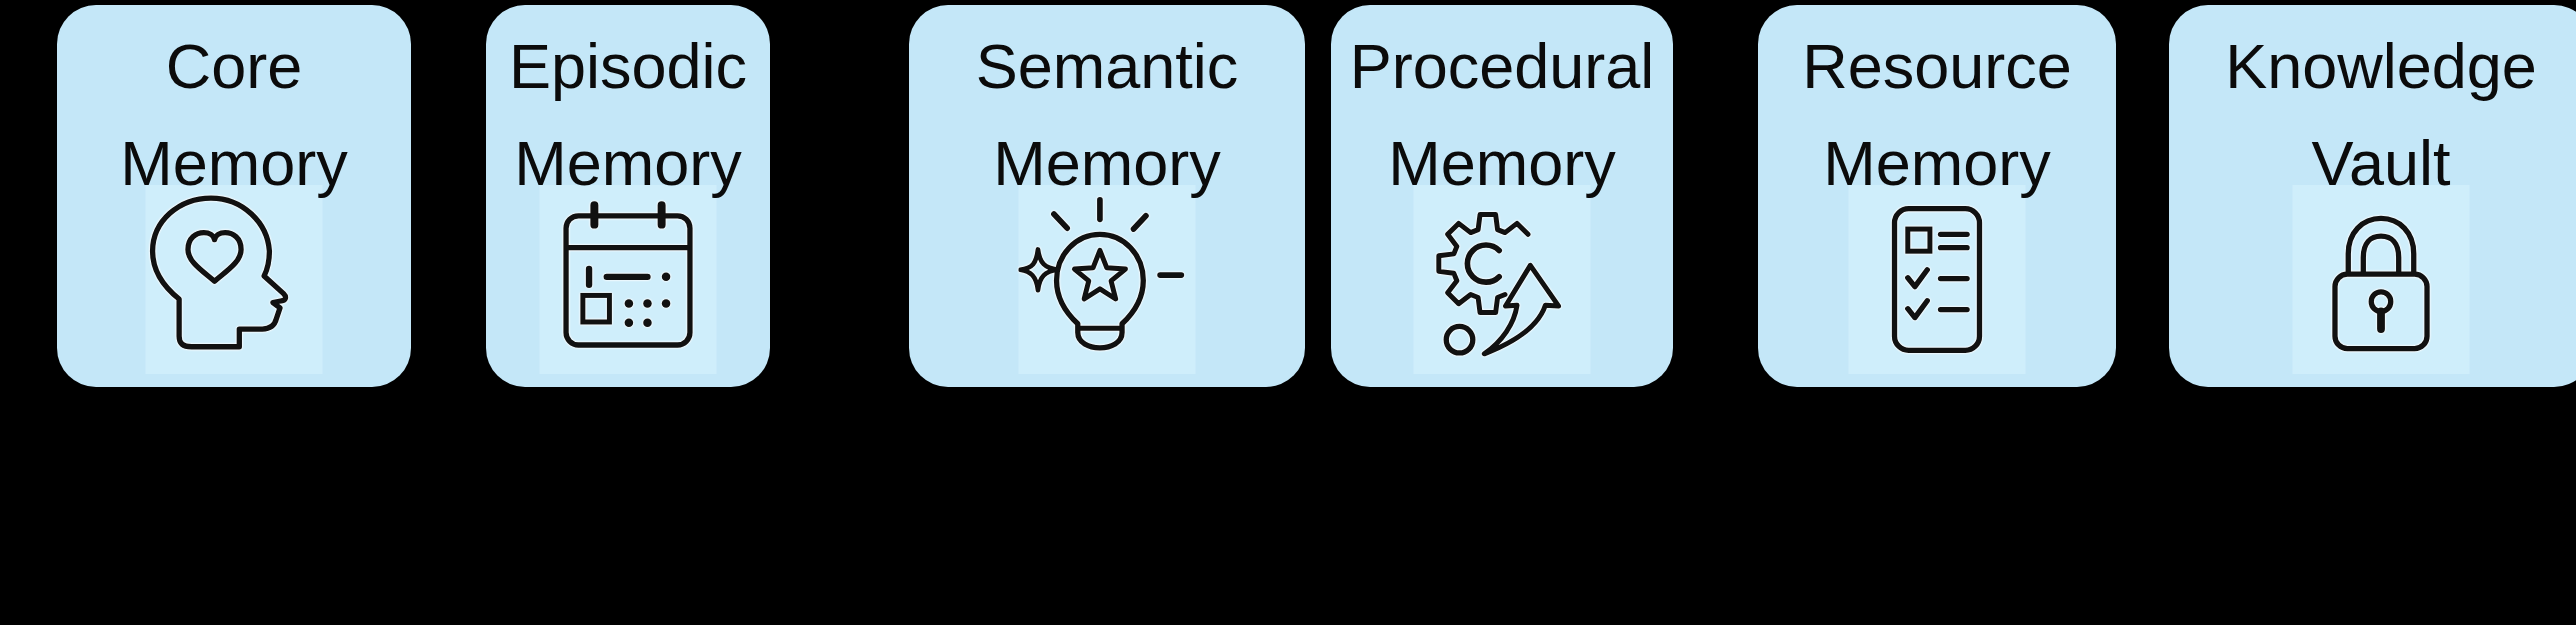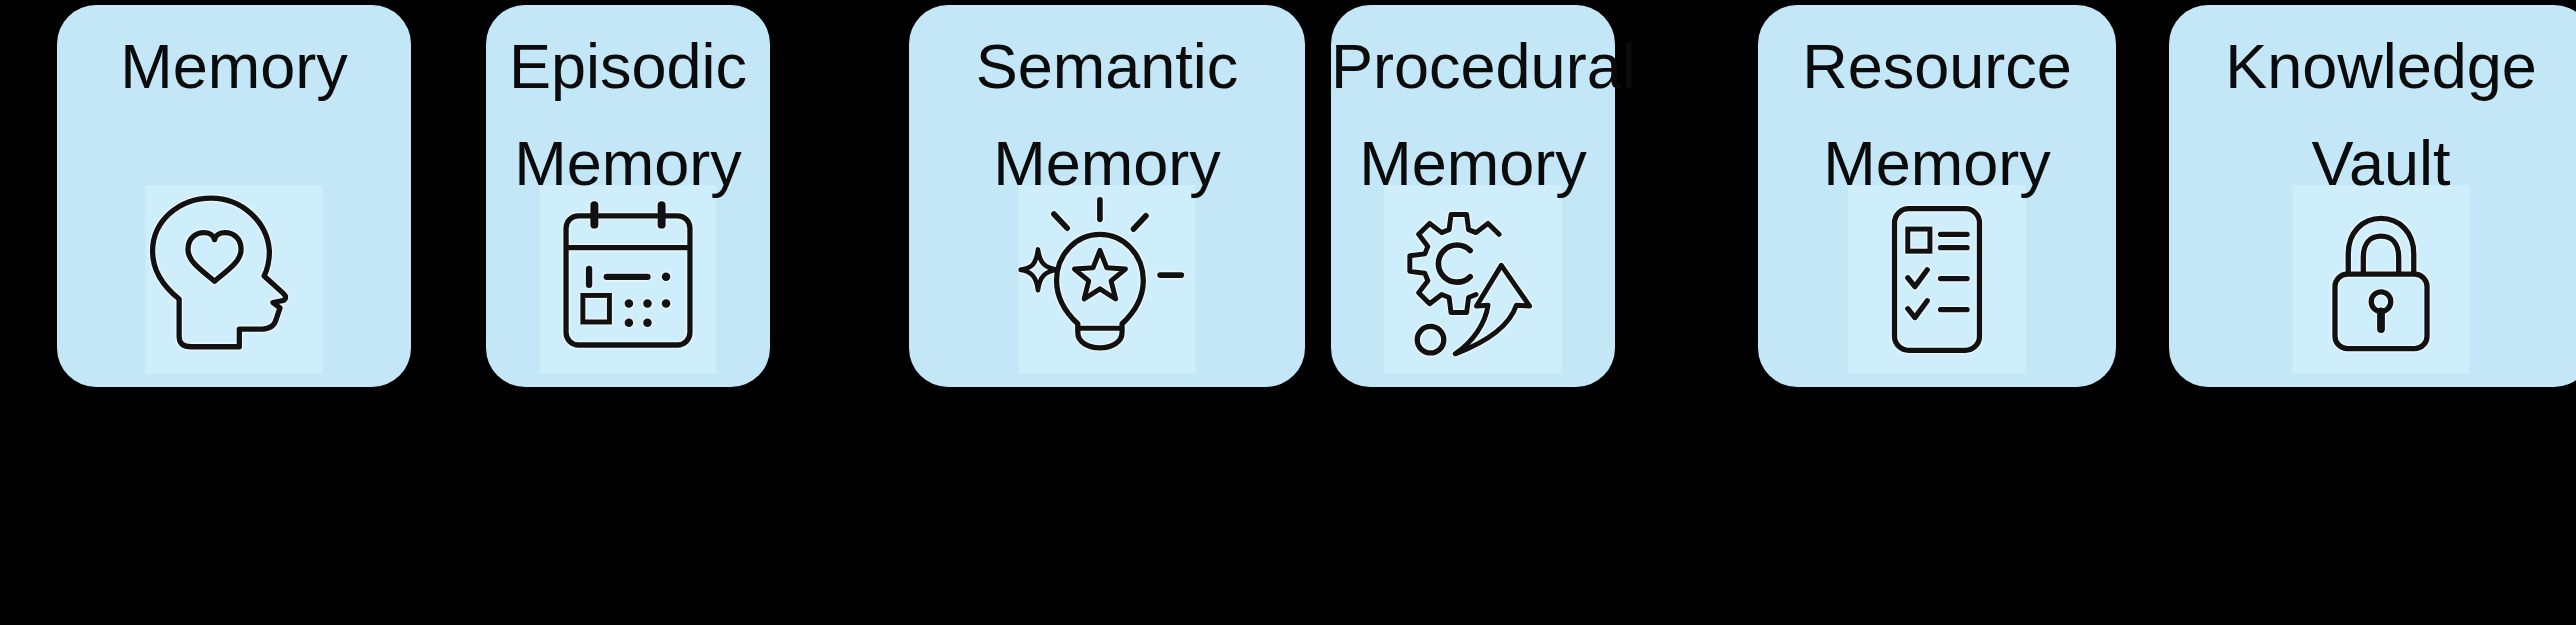--- a/index.html
+++ b/index.html
@@ -24,21 +24,21 @@
   .card {
     position: absolute;
     top: 5.1px;
     height: 382px;
     background: var(--card-bg);
     border-radius: 39px;
   }
   .card-1 { left: 57px;   width: 354px; }
   .card-2 { left: 486px;  width: 284px; }
   .card-3 { left: 909px; width: 396px; }
-  .card-4 { left: 1331px; width: 284px; }
+  .card-4 { left: 1331px; width: 342px; }
   .card-5 { left: 1758px; width: 358px; }
   .card-6 { left: 2169px; width: 424px; }
   .card-title {
     position: absolute;
     top: 12.7px;
     left: 0;
     width: 100%;
     text-align: center;
     font-size: 63px;
     line-height: 97px;
@@ -74,20 +74,21 @@
   }
   .icon-box svg .fill-dot { fill: currentColor; stroke: none; }
 </style>
 </head>
 <body>
 
 <div class="figure">
 
   <div class="card card-1">
     <div class="card-title">
+      <div>Core</div>
       <div>Memory</div>
     </div>
     <div class="icon-box">
       <svg viewBox="0 0 100 100">
         <path d="M66 78 L53 78 L53 88 L26 88 C21 88 19 86 19 82 L19 61 C9 53 4 44 4 34 C4 17 19 4 37 4 C55 4 69 18 70 34 C70 40 69 44 67 48 L78 58 C80 60 79 62 77 62 L72 63 L76 66 L74 72 C73 76 70 78 66 78 Z" stroke-width="3" stroke-linejoin="round"></path>
         <path d="M39 51 C32 45 24 40 24 33 C24 26.5 28.5 23.5 33 23.5 C36 23.5 38.5 25 39 27.5 C39.5 25 42 23.5 45 23.5 C49.5 23.5 54 26.5 54 33 C54 40 46 45 39 51 Z" stroke-width="3" stroke-linejoin="round"></path>
       </svg>
     </div>
   </div>
 

